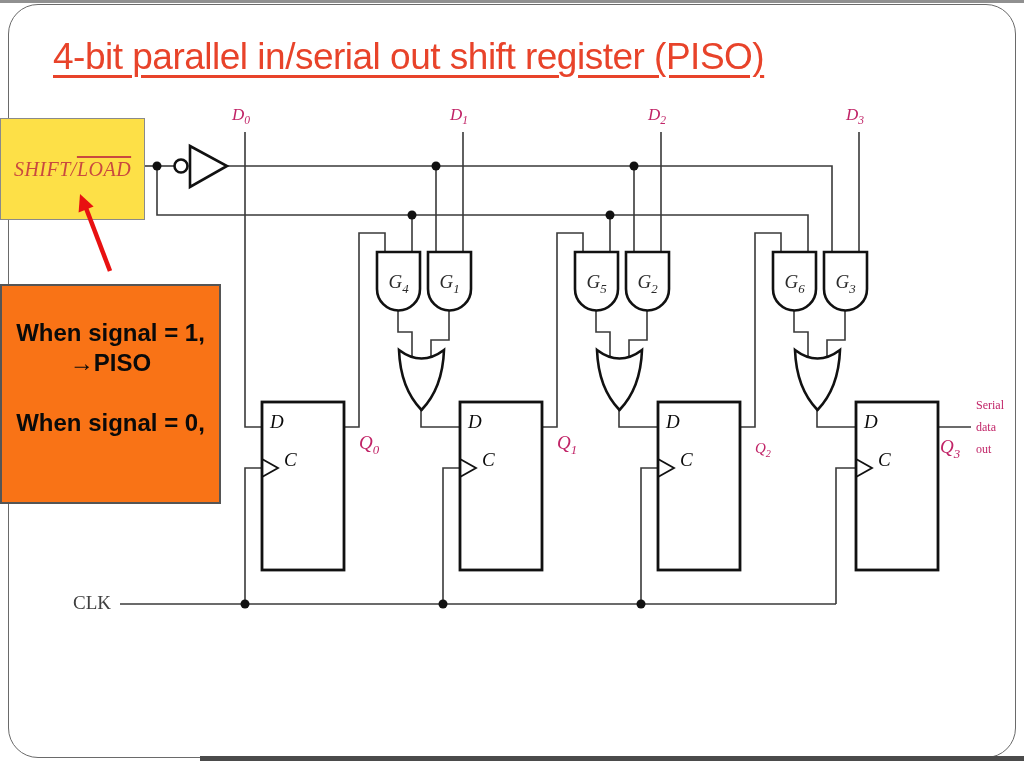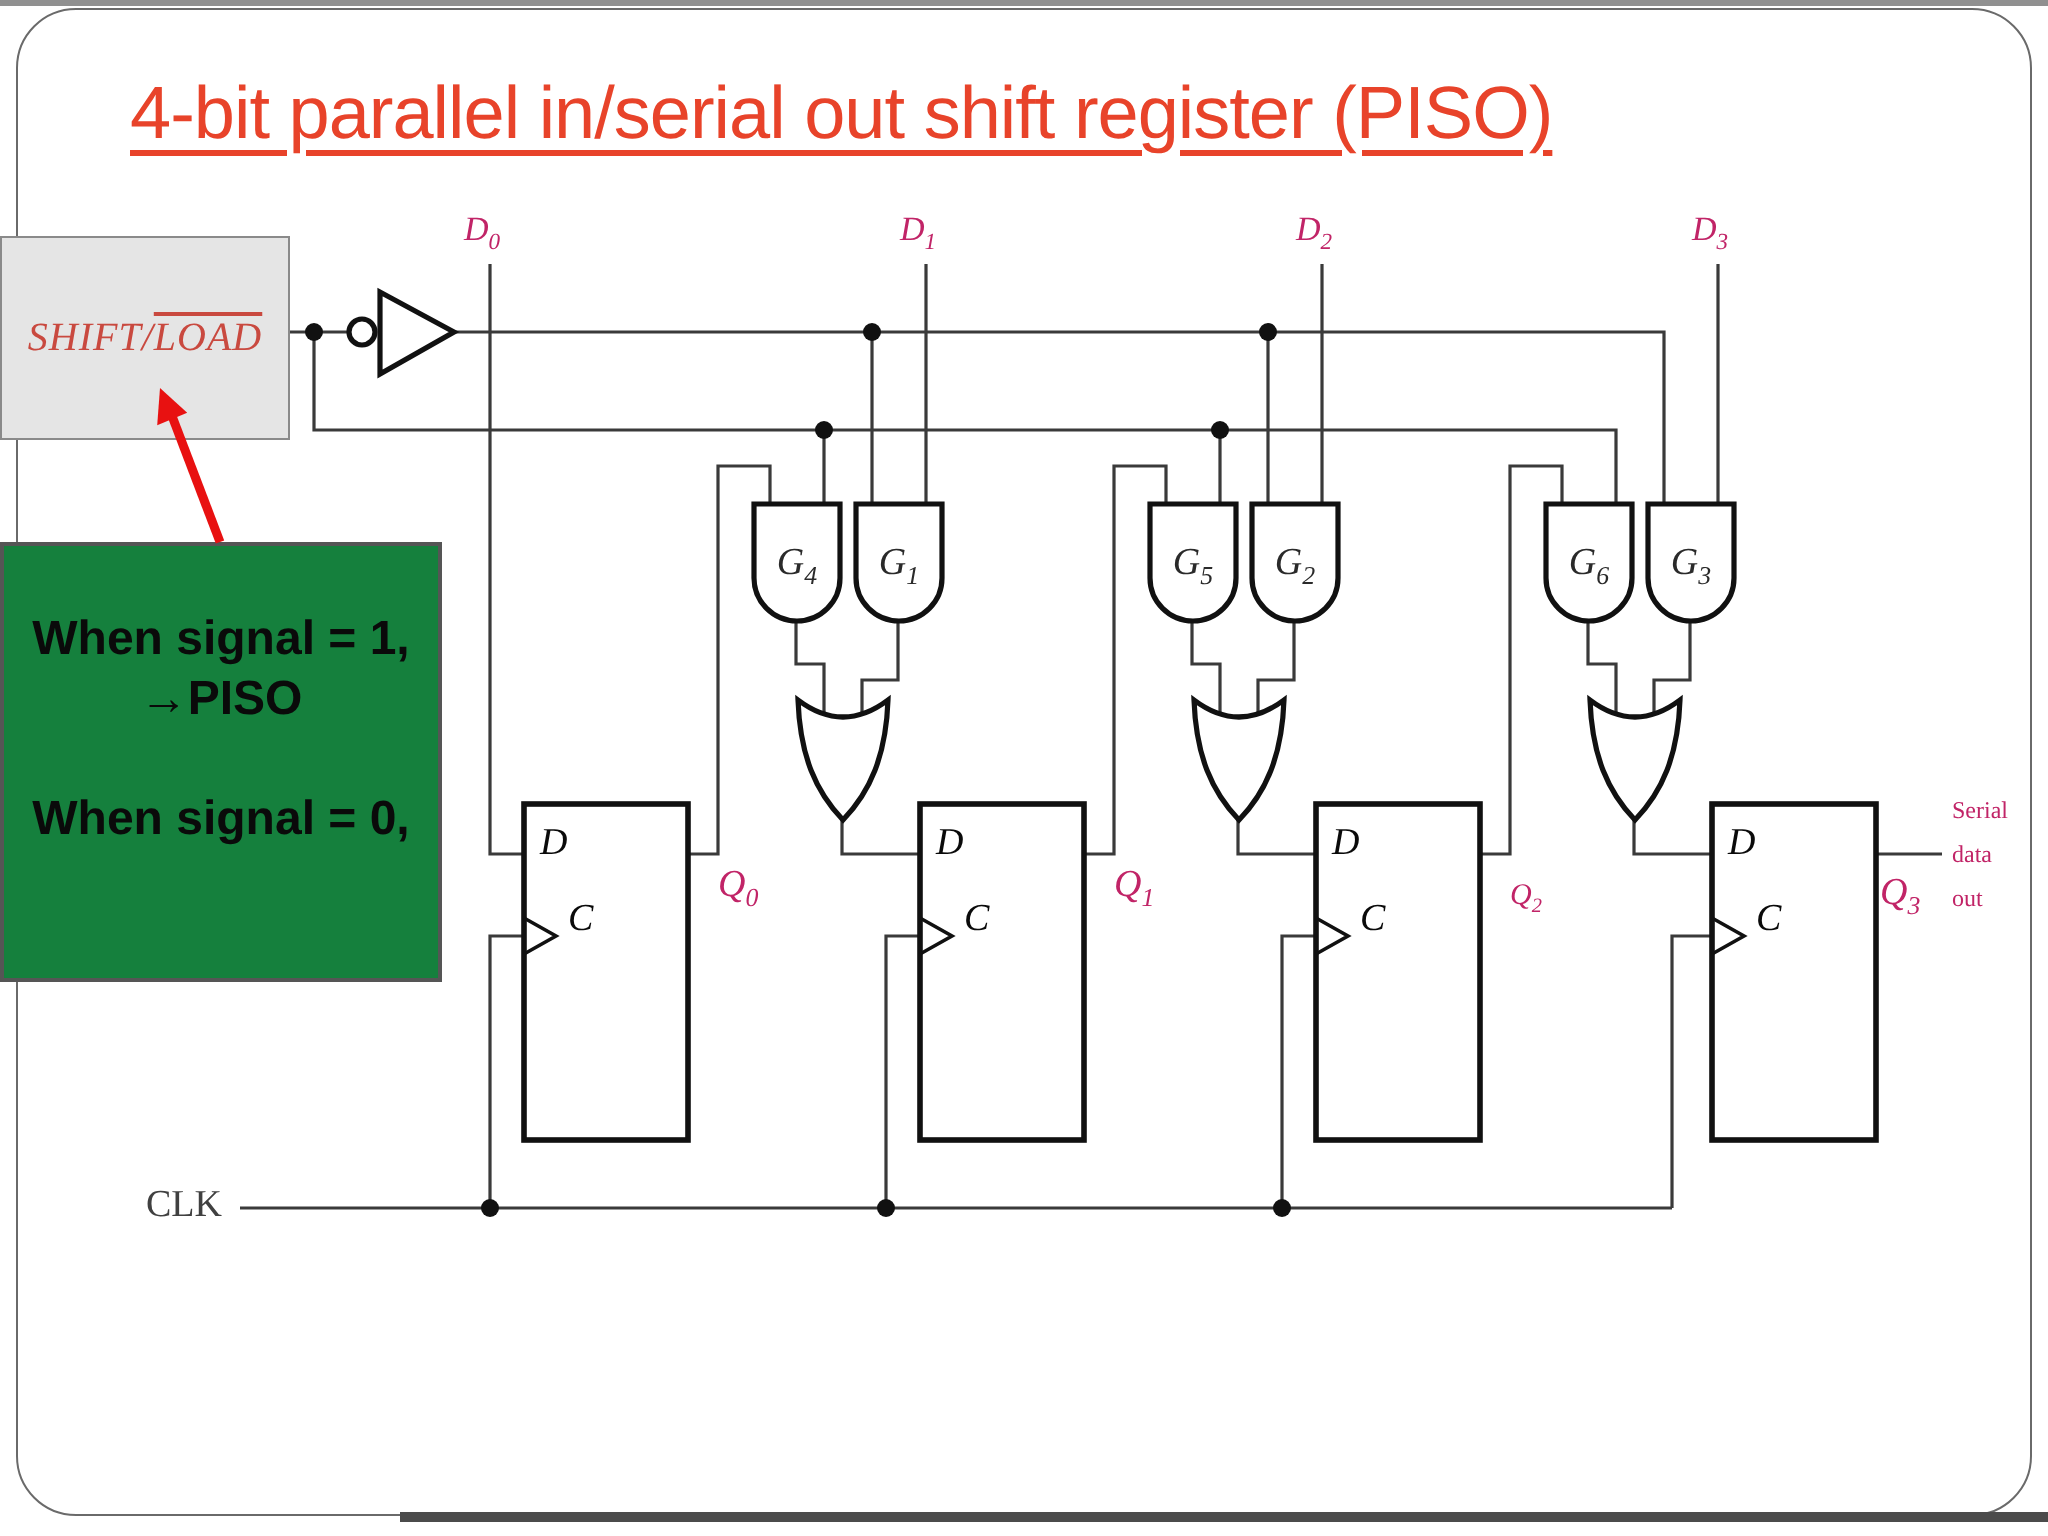--- a/index.html
+++ b/index.html
@@ -9,30 +9,30 @@
 
   
   #top-edge-bar{top:0;left:0;width:1024px;height:3px;background:#909090;}
   #slide-frame{top:4px;left:8px;width:1006px;height:752px;border:1.6px solid #6a6a6a;
                border-radius:30px;background:#ffffff;}
   #bottom-bar{top:756px;left:200px;width:824px;height:5px;background:#4b4b4b;}
 
   
   #page-title{left:53px;top:36px;width:920px;font-size:37px;letter-spacing:-0.5px;
               color:#e8432a;text-decoration:underline;text-decoration-thickness:2.5px;
-              text-underline-offset:6px;white-space:nowrap;margin-left:12px;}
+              text-underline-offset:6px;white-space:nowrap;}
 
   
-  #shift-load-box{left:0px;top:118px;width:143px;height:100px;background:#e5e5e5;
+  #shift-load-box{left:0px;top:118px;width:143px;height:100px;background:#fde047;
                   border:1.6px solid #8a8a8a;display:flex;align-items:center;justify-content:center;}
   #shift-load-label{font-family:"Liberation Serif",serif;font-style:italic;font-size:20px;
                     color:#c9493f;letter-spacing:0.5px;white-space:nowrap;}
   #shift-load-label .ov{text-decoration:overline;text-decoration-thickness:1.5px;}
 
-  #note-box{left:0px;top:271px;width:221px;height:220px;background:#15803d;
+  #note-box{left:0px;top:284px;width:221px;height:220px;background:#f97316;
             border:2px solid #555;box-sizing:border-box;padding-top:32px;text-align:center;}
   .note-line{font-size:24px;font-weight:bold;color:#0a0a0a;line-height:30px;min-height:30px;}
 
   
   .siglabel{font-family:"Liberation Serif",serif;font-style:italic;font-size:17px;
             color:#c12467;white-space:nowrap;}
   .siglabel sub,.glabel sub,.fflabel sub{font-size:0.68em;}
   .glabel{font-family:"Liberation Serif",serif;font-style:italic;font-size:19px;
           color:#2a2a2a;text-align:center;width:43px;}
   .fflabel{font-family:"Liberation Serif",serif;font-style:italic;font-size:19px;color:#0a0a0a;}

